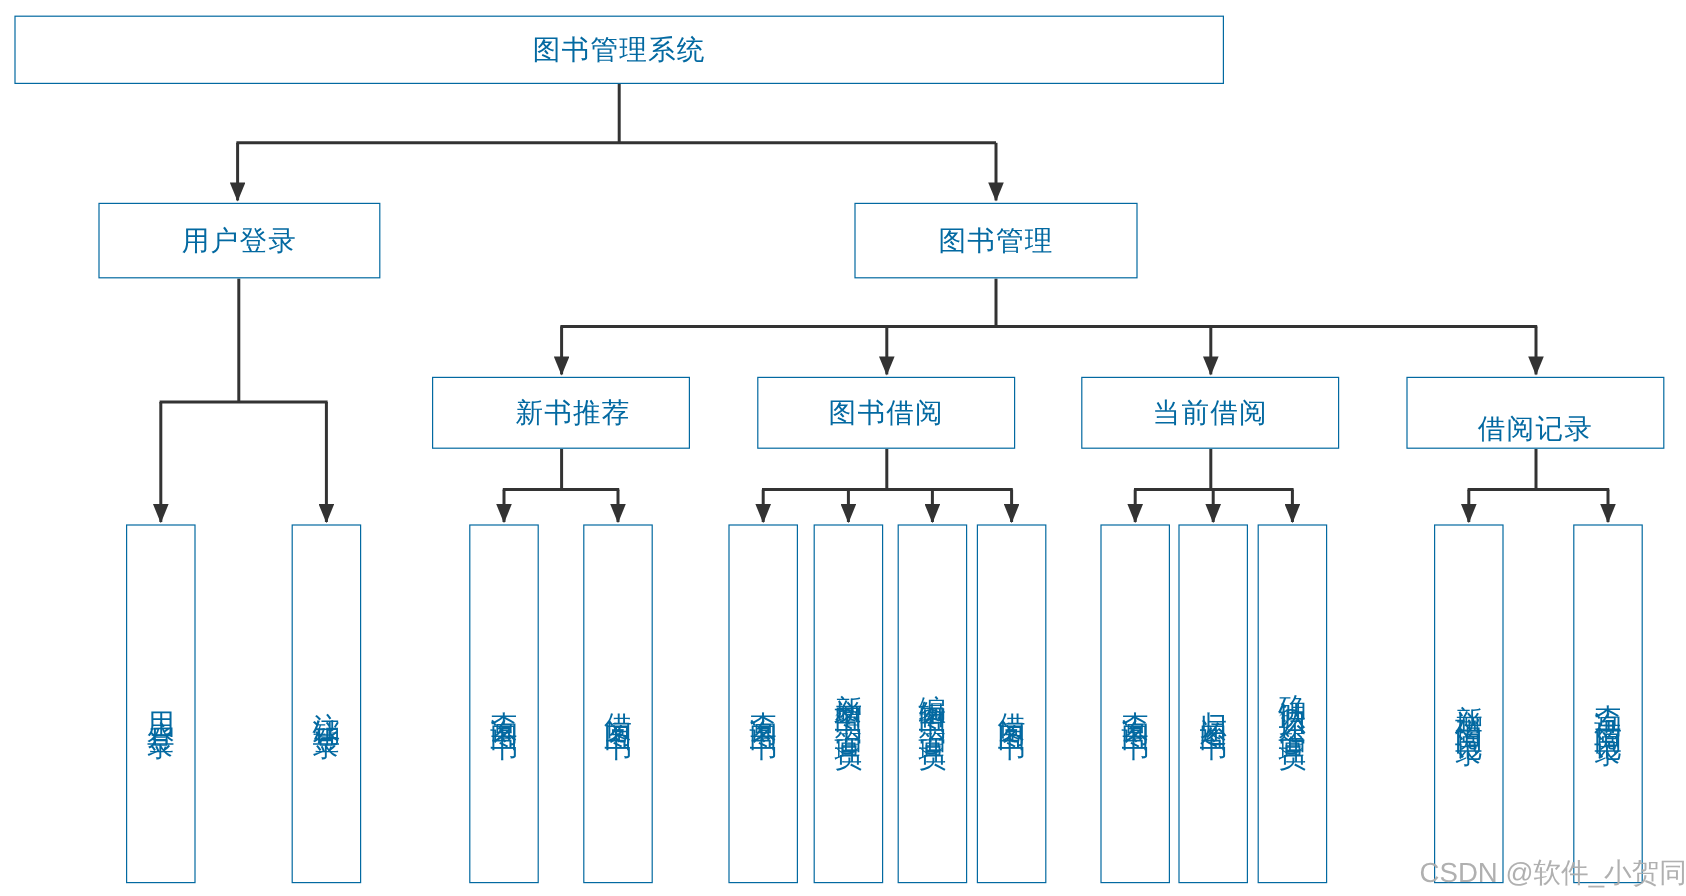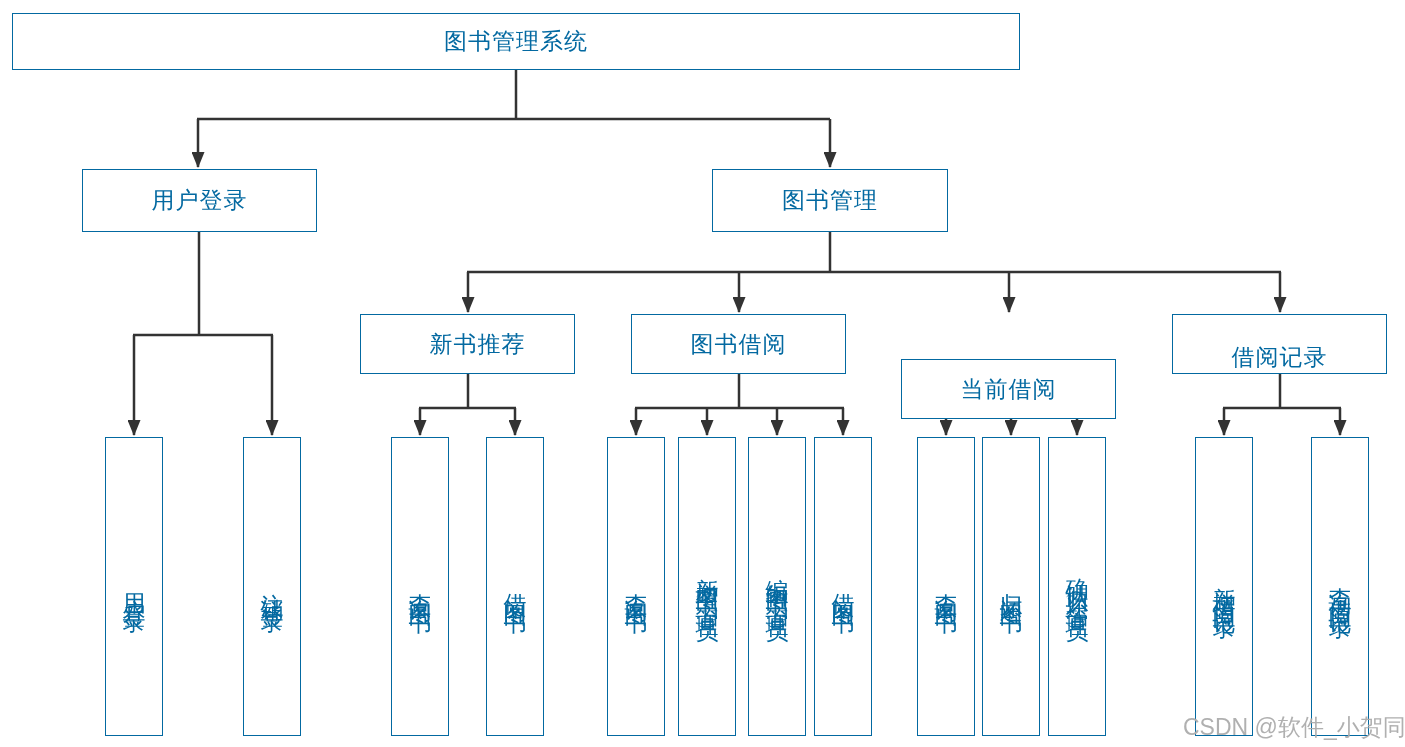--- a/index.html
+++ b/index.html
@@ -40,21 +40,21 @@
     line-height: 1.0;
     letter-spacing: 6px;
     white-space: nowrap;
   }
   
   .n-root  { left: 12px;   top: 13px;  width: 1008px; height: 57px; }
   .n-l2a   { left: 82px;   top: 169px; width: 235px;  height: 63px; }
   .n-l2b   { left: 712px;  top: 169px; width: 236px;  height: 63px; }
   .n-l3a   { left: 360px;  top: 314px; width: 215px;  height: 60px; padding-left: 20px; }
   .n-l3b   { left: 631px;  top: 314px; width: 215px;  height: 60px; }
-  .n-l3c   { left: 901px;  top: 314px; width: 215px;  height: 60px; margin-top: 45px; }
+  .n-l3c   { left: 901px;  top: 314px; width: 215px;  height: 60px; }
   .n-l3d   { left: 1172px; top: 314px; width: 215px;  height: 60px; align-items: flex-end; }
   .leaf    { top: 437px; width: 58px; height: 299px; }
   .lf0  { left: 105px; }
   .lf1  { left: 243px; }
   .lf2  { left: 391px; }
   .lf3  { left: 486px; }
   .lf4  { left: 607px; }
   .lf5  { left: 678px; }
   .lf6  { left: 748px; }
   .lf7  { left: 814px; }

